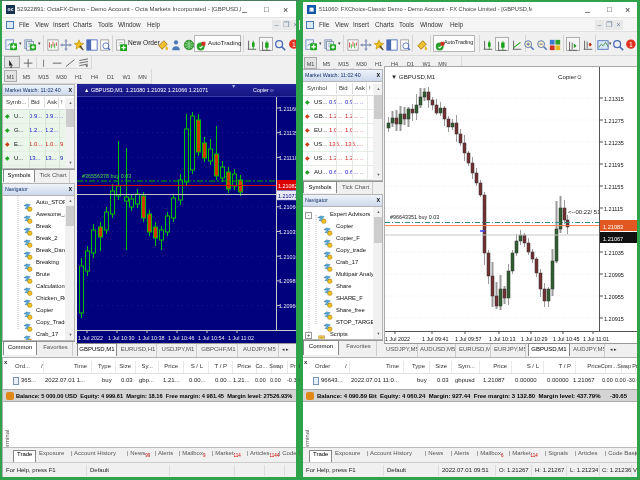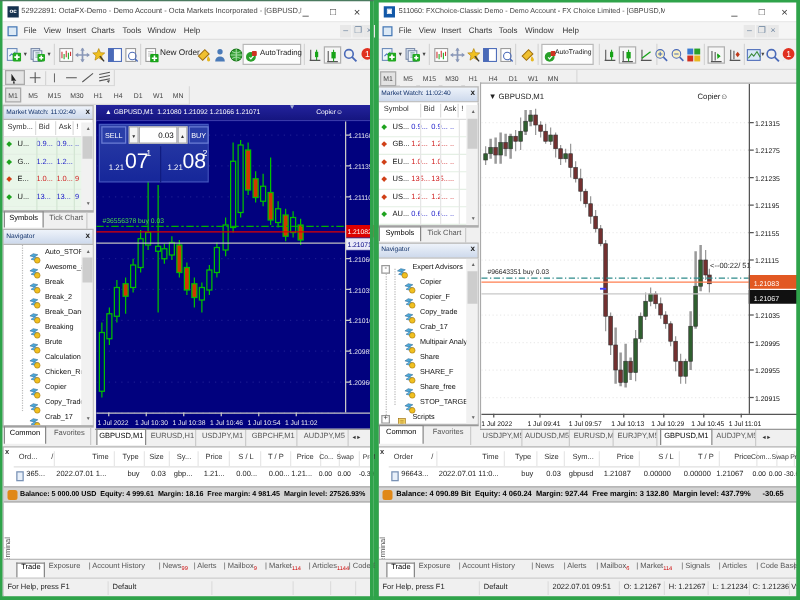--- a/index.html
+++ b/index.html
@@ -455,34 +455,20 @@
         <text x="31" y="243" font-size="5.4" fill="#e8e8f0" font-family="Liberation Sans">1 Jul 10:30</text>
         <line x1="70" y1="233" x2="70" y2="236" stroke="#c8c8c8"></line>
         <text x="61" y="243" font-size="5.4" fill="#e8e8f0" font-family="Liberation Sans">1 Jul 10:38</text>
         <line x1="100" y1="233" x2="100" y2="236" stroke="#c8c8c8"></line>
         <text x="91" y="243" font-size="5.4" fill="#e8e8f0" font-family="Liberation Sans">1 Jul 10:46</text>
         <line x1="130" y1="233" x2="130" y2="236" stroke="#c8c8c8"></line>
         <text x="121" y="243" font-size="5.4" fill="#e8e8f0" font-family="Liberation Sans">1 Jul 10:54</text>
         <line x1="160" y1="233" x2="160" y2="236" stroke="#c8c8c8"></line>
         <text x="151" y="243" font-size="5.4" fill="#e8e8f0" font-family="Liberation Sans">1 Jul 11:02</text>
    </svg>
-      <div style="position:absolute;left:2px;top:15px;width:88px;height:47px;background:linear-gradient(#2b3da6,#16279a);border:1px solid #4458c0;z-index:5">
- <div style="position:absolute;left:1px;top:1px;width:20px;height:14px;background:#2a3ea8;border:1px solid #6a7cd4;color:#fff;font-size:5.8px;text-align:center;line-height:14px">SELL</div>
- <div style="position:absolute;left:23px;top:1px;width:8px;height:14px;background:#f4f4f4;border:1px solid #aaa;font-size:4px;text-align:center;line-height:14px;color:#333">▼</div>
- <div style="position:absolute;left:31px;top:1px;width:31px;height:14px;background:#fff;border:1px solid #aaa;font-size:6.4px;text-align:right;line-height:14px;color:#000;padding-right:2px">0.03</div>
- <div style="position:absolute;left:62px;top:1px;width:8px;height:14px;background:#f4f4f4;border:1px solid #aaa;font-size:4px;text-align:center;line-height:14px;color:#333">▲</div>
- <div style="position:absolute;left:71px;top:1px;width:16px;height:14px;background:#2a3ea8;border:1px solid #6a7cd4;color:#fff;font-size:5.8px;text-align:center;line-height:14px">BUY</div>
- <div style="position:absolute;left:48px;top:17px;width:1px;height:29px;background:#101c80"></div>
- <span style="position:absolute;left:7px;top:31px;color:#fff;font-size:6.3px">1.21</span>
- <span style="position:absolute;left:20px;top:19px;color:#fff;font-size:17px">07</span>
- <span style="position:absolute;left:37px;top:20px;color:#fff;font-size:7px">1</span>
- <span style="position:absolute;left:54px;top:31px;color:#fff;font-size:6.3px">1.21</span>
- <span style="position:absolute;left:66px;top:19px;color:#fff;font-size:17px">08</span>
- <span style="position:absolute;left:82px;top:20px;color:#fff;font-size:7px">2</span>
-</div>
  </div>
  <div class="tabr" style="left:76px;top:343px;width:221px;height:14px">
    <div class="tab act" style="left:1px;width:40px">GBPUSD,M1</div>
    <div class="tab" style="left:44px;width:37px">EURUSD,H1</div>
    <div class="tab" style="left:84px;width:37px">USDJPY,M1</div>
    <div class="tab" style="left:124px;width:38px">GBPCHF,M1</div>
    <div class="tab" style="left:165px;width:38px">AUDJPY,M5</div>
    <div class="tabsc" style="left:206px">◂&nbsp;▸</div>
  </div>
 

